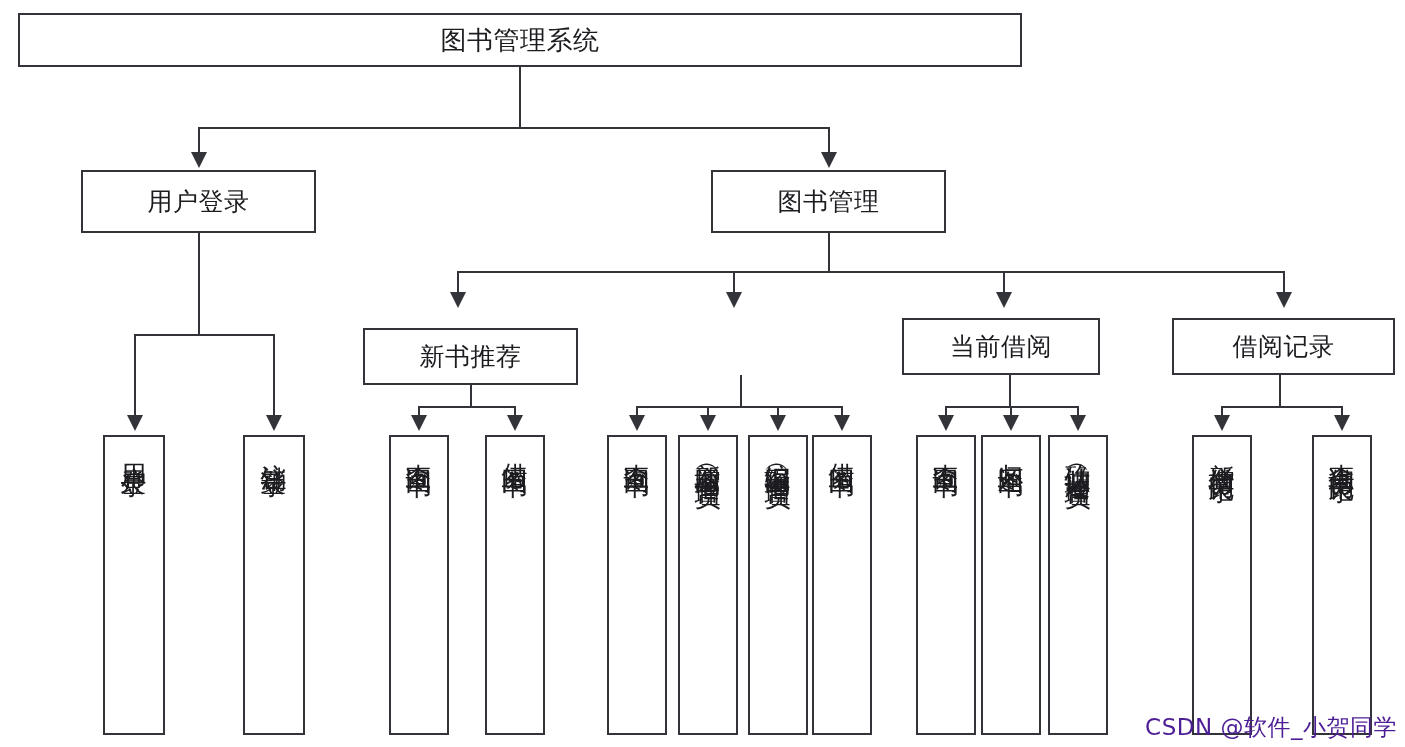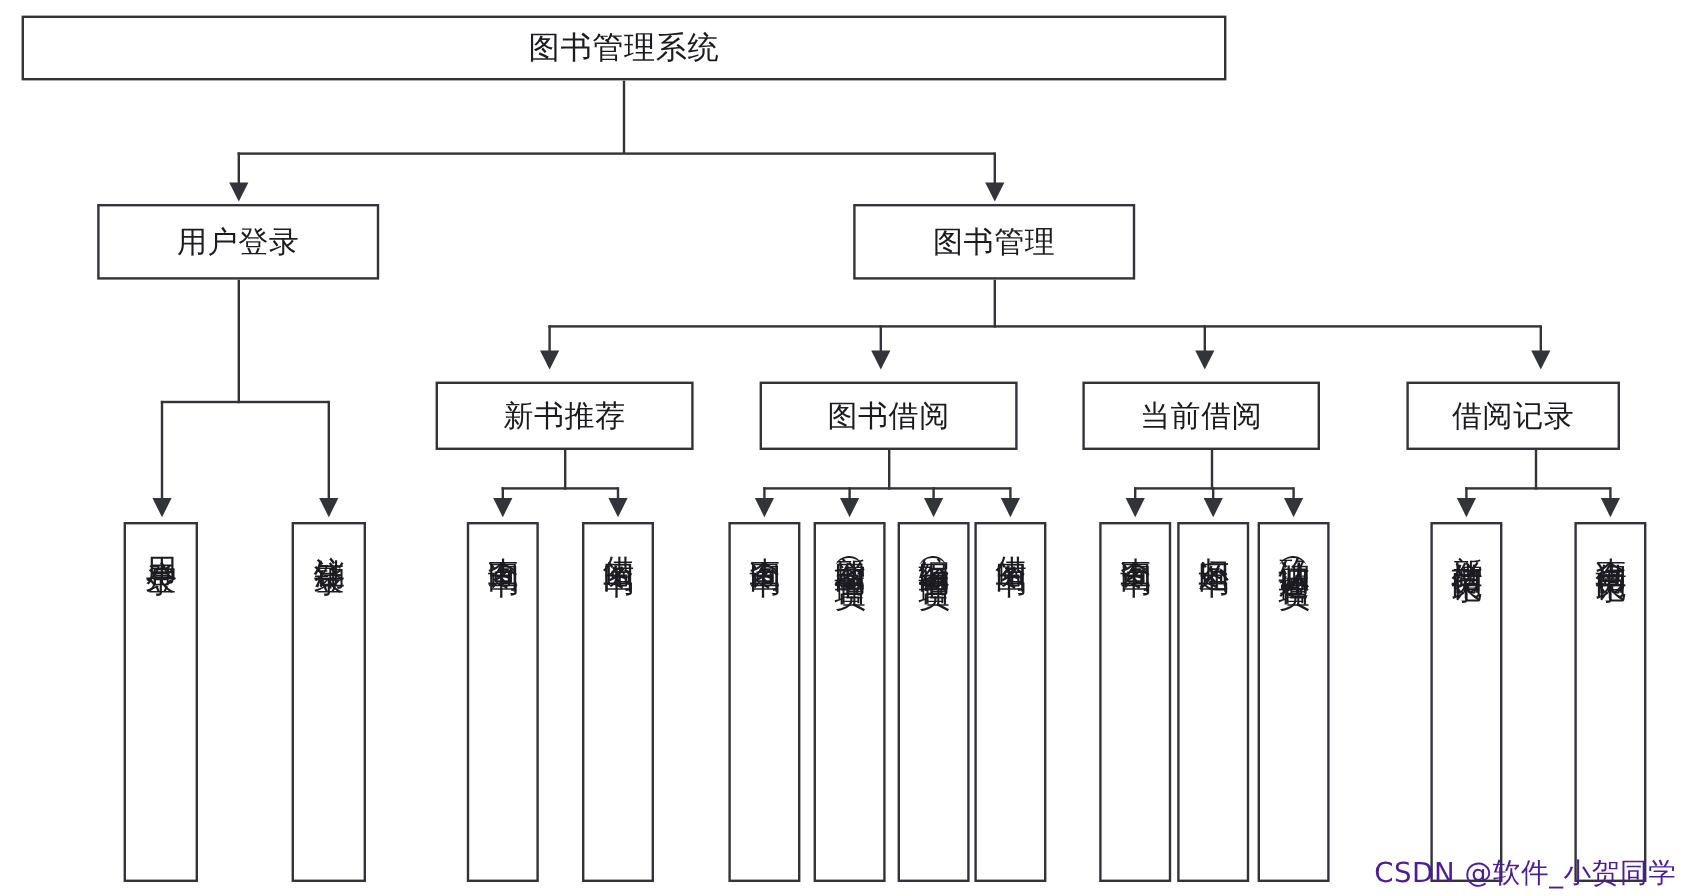--- a/index.html
+++ b/index.html
@@ -101,30 +101,27 @@
   <div class="ln h" style="left:457px;top:271px;width:827px;"></div>
   <div class="ln v" style="left:457px;top:271px;height:23px;"></div>
   <div class="ln v" style="left:733px;top:271px;height:23px;"></div>
   <div class="ln v" style="left:1003px;top:271px;height:23px;"></div>
   <div class="ln v" style="left:1283px;top:271px;height:23px;"></div>
   <div class="arrow" style="left:450px;top:292px;"></div>
   <div class="arrow" style="left:726px;top:292px;"></div>
   <div class="arrow" style="left:996px;top:292px;"></div>
   <div class="arrow" style="left:1276px;top:292px;"></div>
 
-  <div class="node h" style="left:363px;top:318px;width:215px;height:57px;">
+  <div class="node h" style="left:363px;top:328px;width:215px;height:57px;">
     <span class="lbl">新书推荐</span>
-  </div>
-  <div class="node h" style="left:633px;top:318px;width:215px;height:57px;">
-    <span class="lbl">图书借阅</span>
   </div>
   <div class="node h" style="left:902px;top:318px;width:198px;height:57px;">
     <span class="lbl">当前借阅</span>
   </div>
-  <div class="node h" style="left:1172px;top:318px;width:178px;height:57px;">
+  <div class="node h" style="left:1172px;top:318px;width:223px;height:57px;">
     <span class="lbl">借阅记录</span>
   </div>
 
   <div class="ln v" style="left:198px;top:233px;height:103px;"></div>
   <div class="ln h" style="left:134px;top:334px;width:140px;"></div>
   <div class="ln v" style="left:134px;top:334px;height:83px;"></div>
   <div class="ln v" style="left:273px;top:334px;height:83px;"></div>
   <div class="arrow" style="left:127px;top:415px;"></div>
   <div class="arrow" style="left:266px;top:415px;"></div>
 

